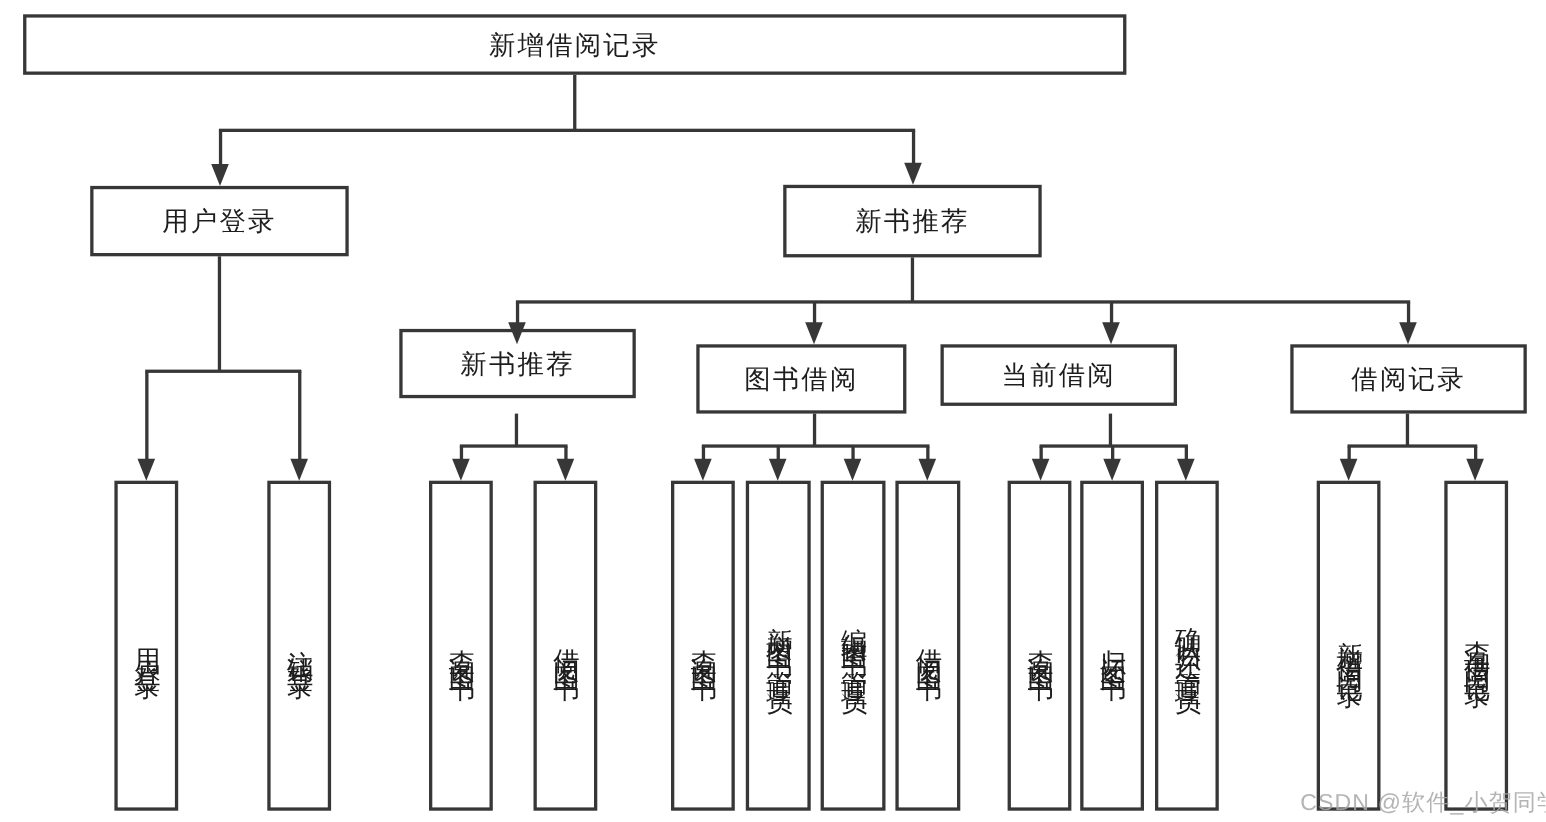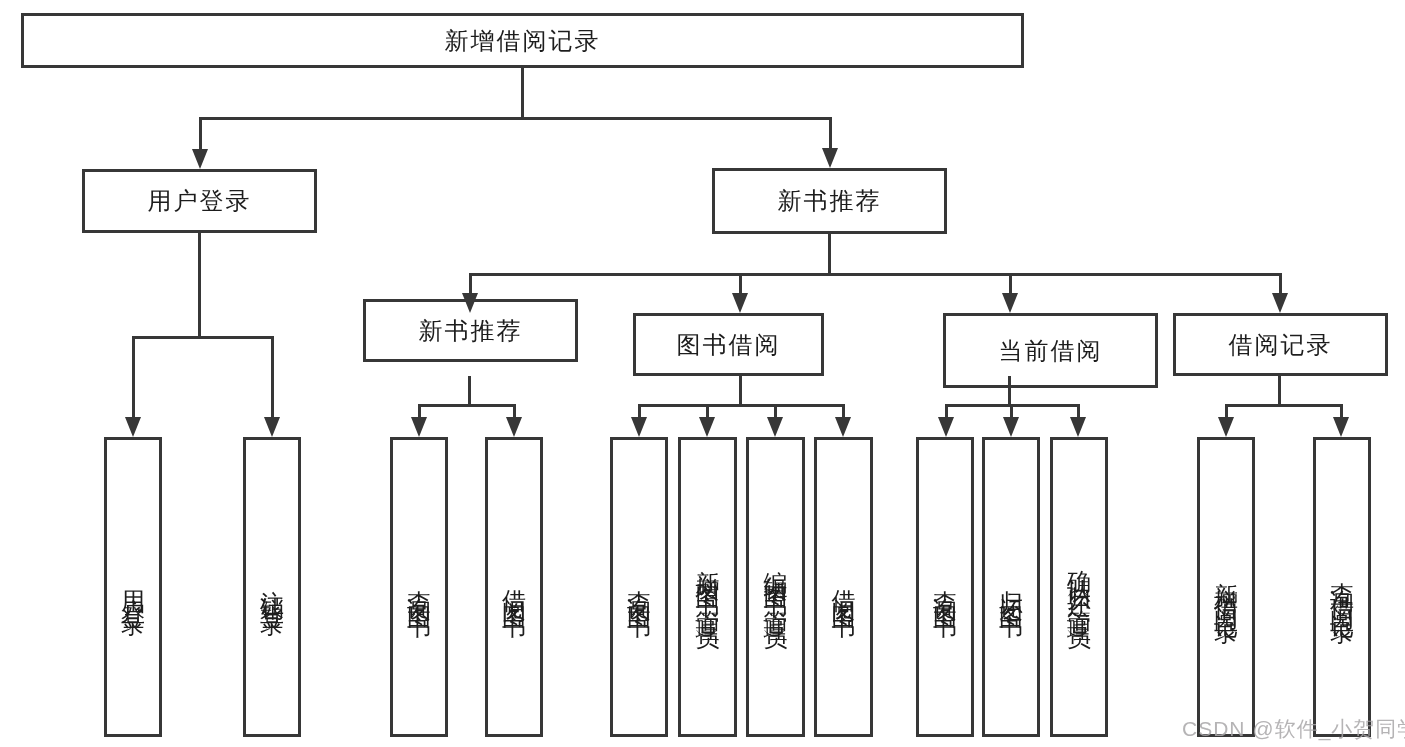--- a/index.html
+++ b/index.html
@@ -100,21 +100,21 @@
   <div class="box" style="left:712px;top:168px;width:235px;height:66px">
     <span class="label">新书推荐</span>
   </div>
 
   <div class="box" style="left:363px;top:299px;width:215px;height:63px">
     <span class="label">新书推荐</span>
   </div>
   <div class="box" style="left:633px;top:313px;width:191px;height:63px">
     <span class="label">图书借阅</span>
   </div>
-  <div class="box" style="left:943px;top:313px;width:215px;height:75px">
+  <div class="box" style="left:855px;top:313px;width:215px;height:56px">
     <span class="label">当前借阅</span>
   </div>
   <div class="box" style="left:1173px;top:313px;width:215px;height:63px">
     <span class="label">借阅记录</span>
   </div>
 
   <div class="box" style="left:104px;top:437px;width:58px;height:300px">
     <span class="vlabel">用户登录</span>
   </div>
   <div class="box" style="left:243px;top:437px;width:58px;height:300px">

